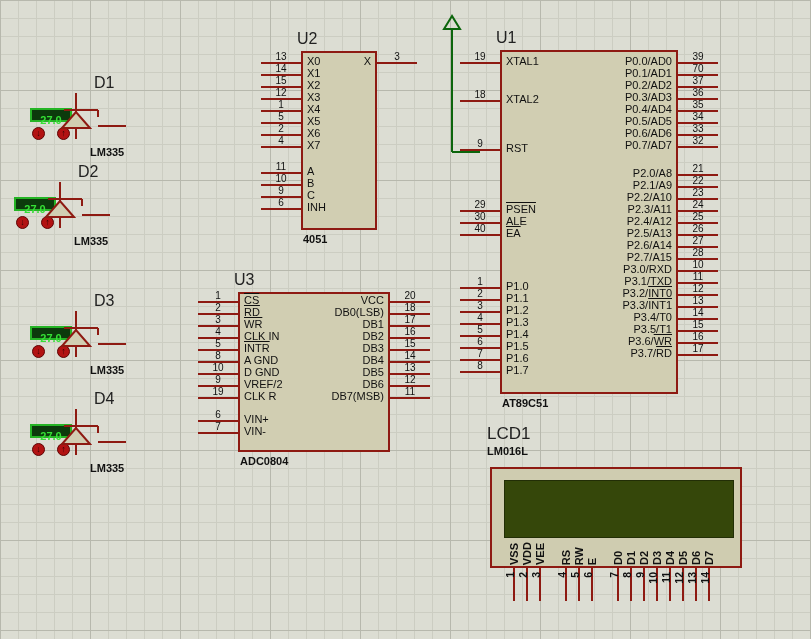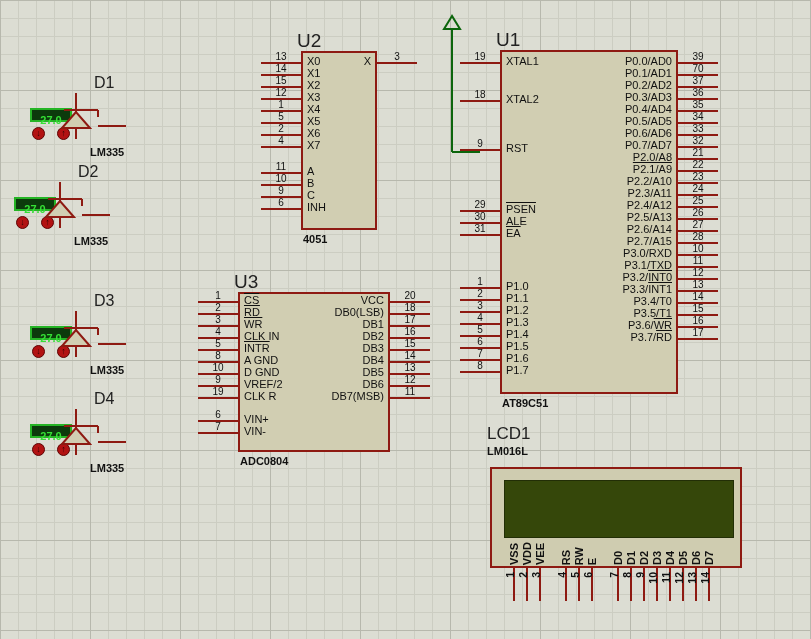--- a/index.html
+++ b/index.html
@@ -11,21 +11,21 @@
       linear-gradient(90deg,#b7b8ad 1px, transparent 1px),
       linear-gradient(#cccdc2 1px, transparent 1px),
       linear-gradient(90deg,#cccdc2 1px, transparent 1px);
     background-size:90px 90px,90px 90px,18px 18px,18px 18px;
     font-family:"Liberation Sans",sans-serif;color:#111;
   }
   .ov{text-decoration:overline;}
   
   .ic{position:absolute;}
   .icbox{position:absolute;inset:0;background:#d1ceb2;border:2px solid #8e1a12;box-sizing:border-box;}
-  .ref{position:absolute;top:-21px;left:-4px;font-size:19px;color:#222;white-space:nowrap;}
+  .ref{position:absolute;top:-21px;left:-4px;font-size:16px;color:#222;white-space:nowrap;}
   .partlbl{position:absolute;top:100%;margin-top:3px;left:2px;font-size:11px;font-weight:bold;color:#111;white-space:nowrap;}
   .pins{position:absolute;display:flex;flex-direction:column;}
   .pins.left{left:-40px;right:0;}
   .pins.right{left:0;right:-40px;}
   .pin-row{height:12px;display:flex;position:relative;}
   .numstub{width:40px;flex:none;position:relative;border-bottom:2px solid #8e1a12;box-sizing:border-box;}
   .pnum{position:absolute;bottom:0;left:0;right:0;text-align:center;font-size:10px;line-height:10px;color:#111;}
   .plabel{flex:1;font-size:11px;line-height:11px;transform:translateY(4px);white-space:nowrap;}
   .pins.left .plabel{padding-left:6px;text-align:left;}
   .pins.right{flex-direction:column;}
@@ -417,21 +417,21 @@
 
         <div class="pin-row">
           <span class="numstub">
             <span class="pnum">30</span>
           </span>
           <span class="plabel">ALE</span>
         </div>
 
         <div class="pin-row">
           <span class="numstub">
-            <span class="pnum">31</span>
+            <span class="pnum">40</span>
           </span>
           <span class="plabel"><span class="ov">EA</span></span>
         </div>
 
         <div class="pin-row" style="margin-top: 41px;">
           <span class="numstub">
             <span class="pnum">1</span>
           </span>
           <span class="plabel">P1.0</span>
         </div>
@@ -536,21 +536,21 @@
           </span>
         </div>
 
         <div class="pin-row">
           <span class="plabel">P0.7/AD7</span>
           <span class="numstub">
             <span class="pnum">32</span>
           </span>
         </div>
 
-        <div class="pin-row" style=" text-decoration: underline;">
+        <div class="pin-row" style="margin-top: 16px;">
           <span class="plabel">P2.0/A8</span>
           <span class="numstub">
             <span class="pnum">21</span>
           </span>
         </div>
 
         <div class="pin-row">
           <span class="plabel">P2.1/A9</span>
           <span class="numstub">
             <span class="pnum">22</span>

